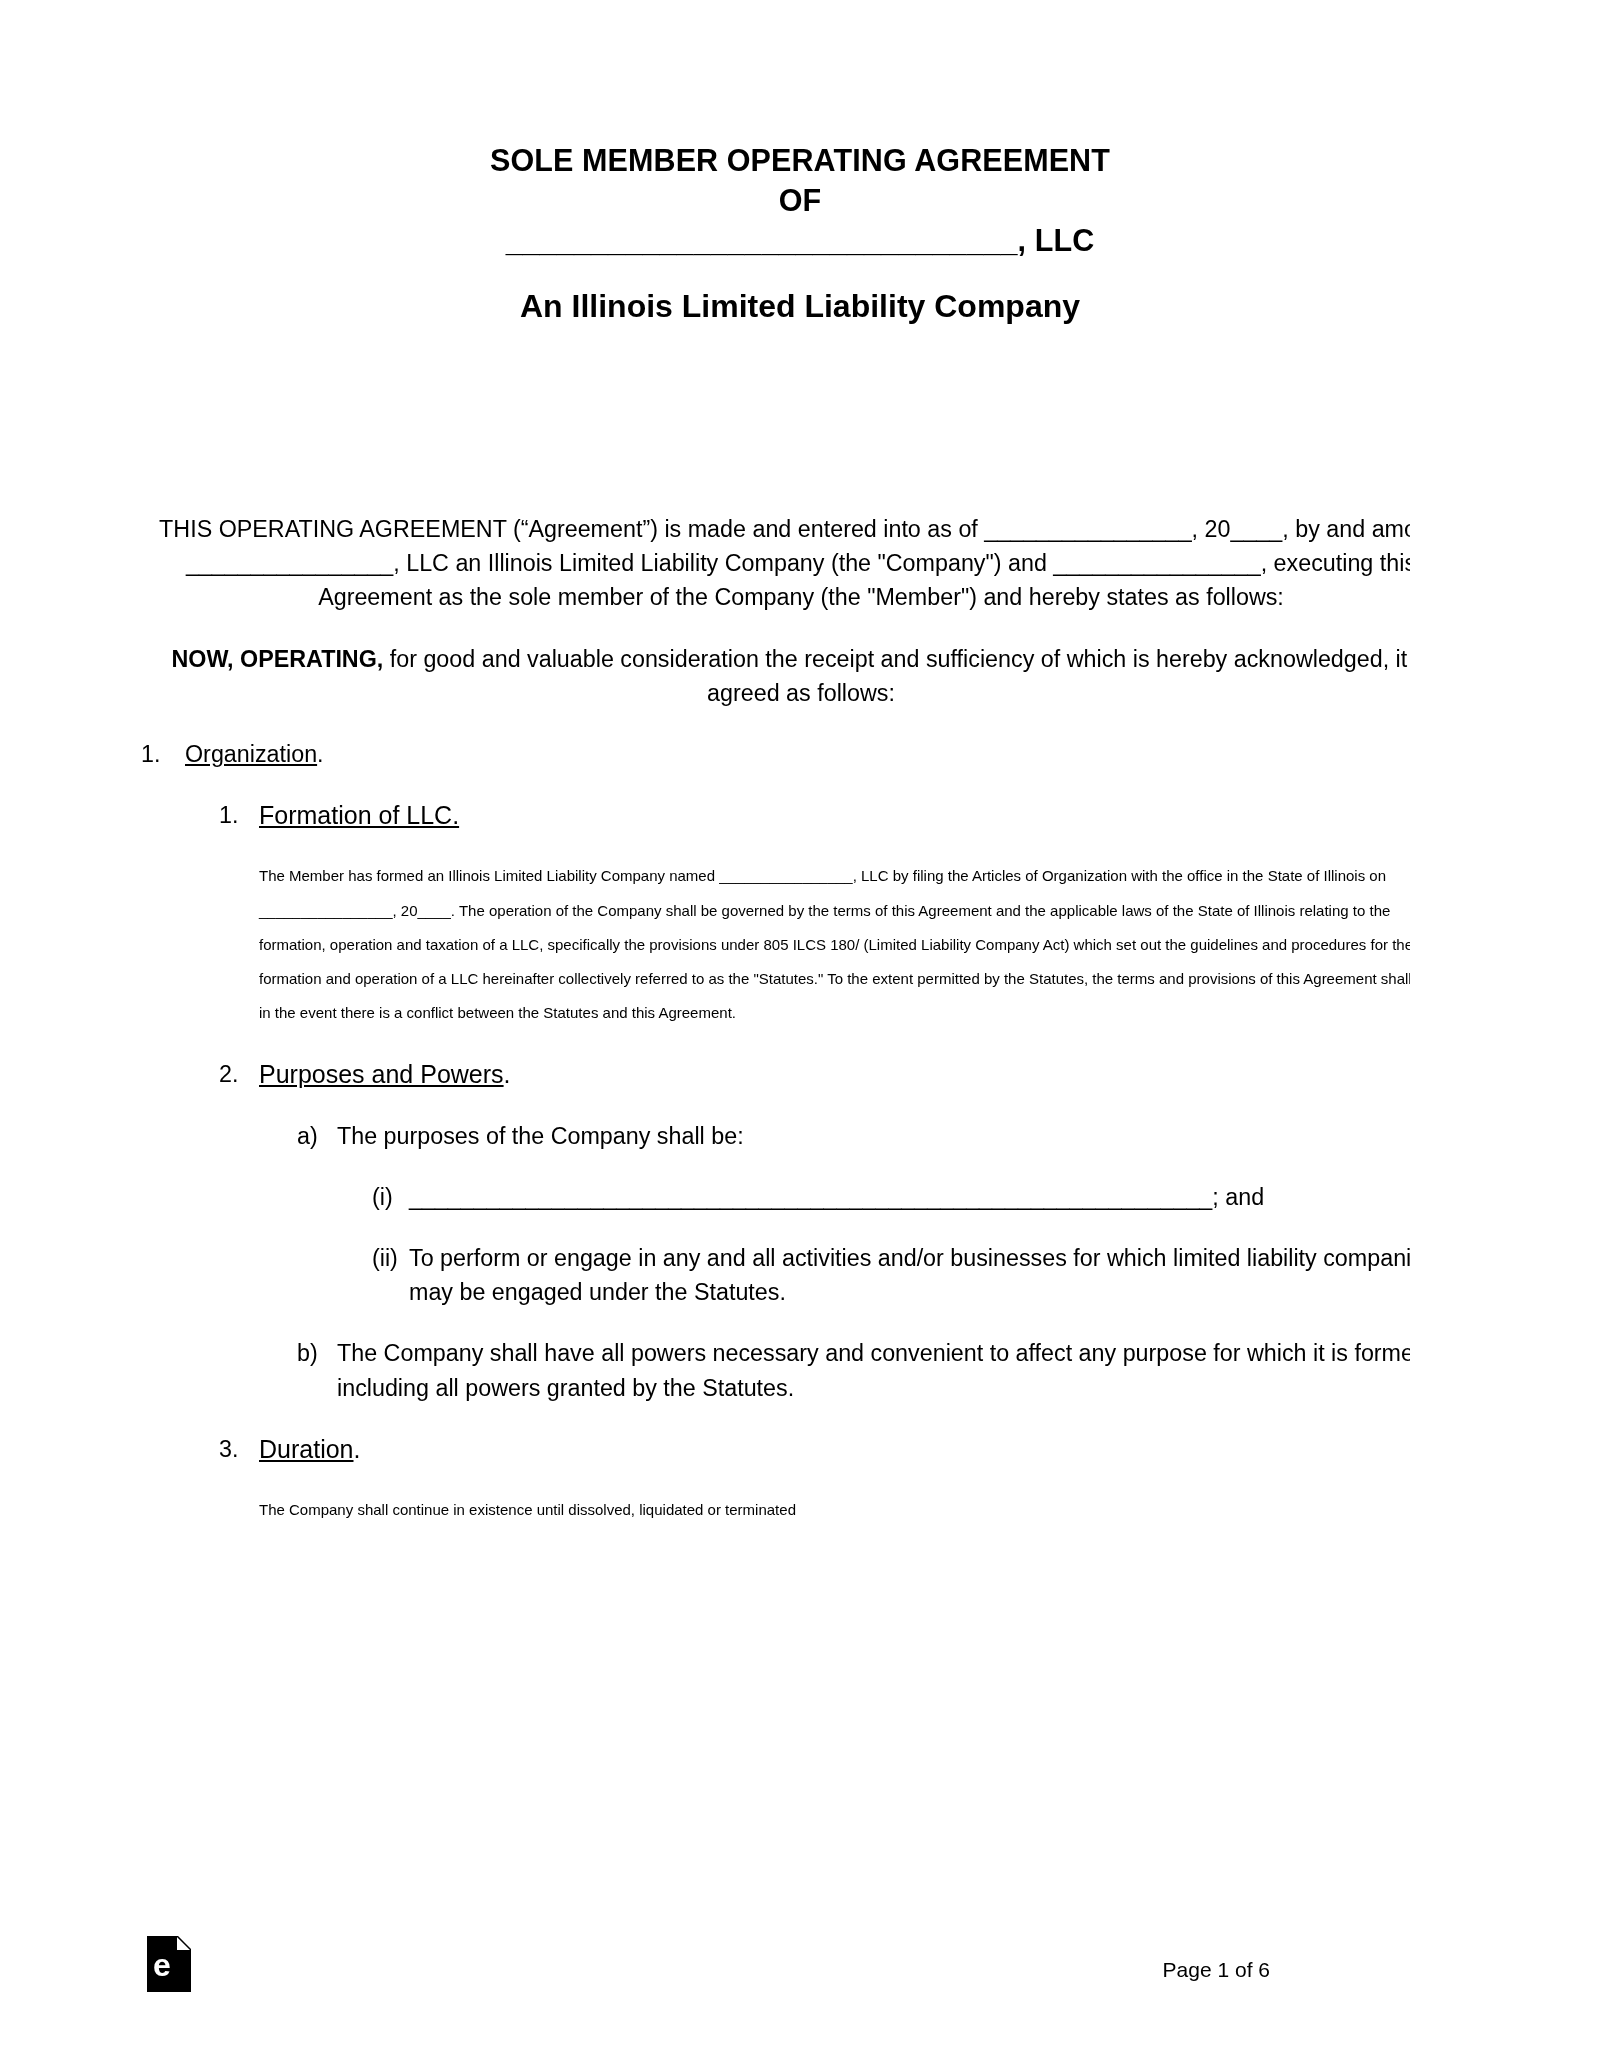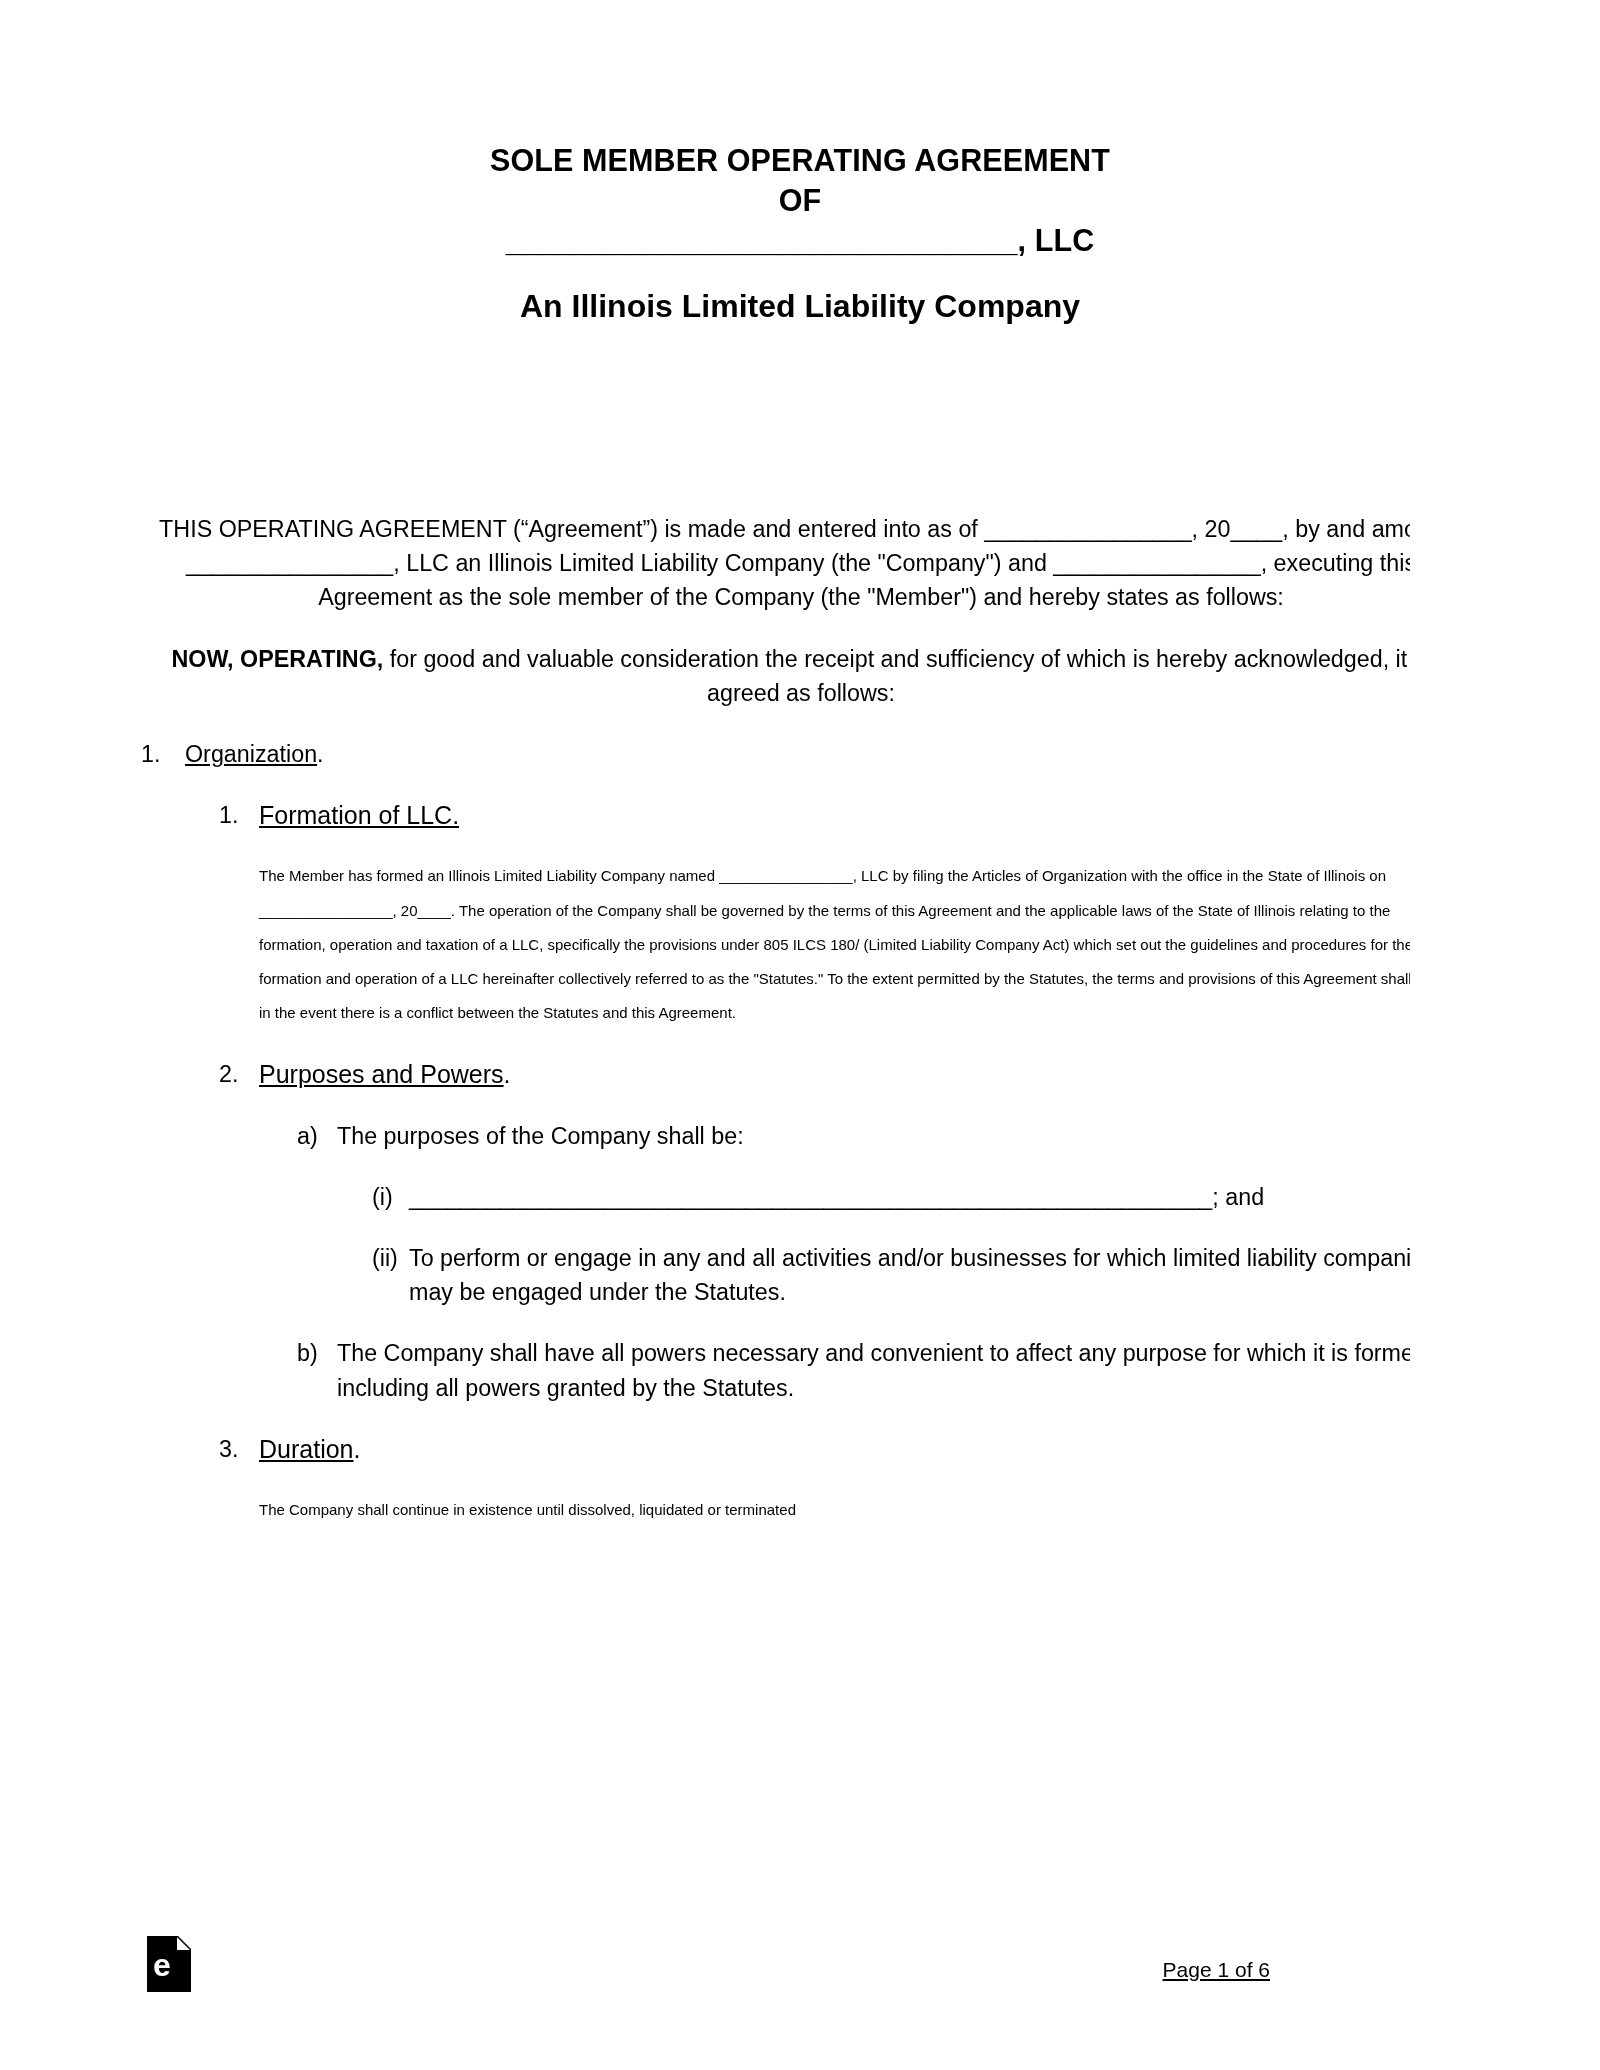--- a/index.html
+++ b/index.html
@@ -172,21 +172,20 @@
     width: 44px;
     height: 56px;
   }
   .page-number {
     position: absolute;
     right: 140px;
     top: 1957px;
     font-size: 21px;
     line-height: 26px;
     white-space: pre;
-    text-decoration: underline;
   }
 </style>
 </head>
 <body>
 
 <div class="page">
 
   <div class="title-block">
     <div class="title-line">SOLE MEMBER OPERATING AGREEMENT</div>
     <div class="title-line">OF</div>

